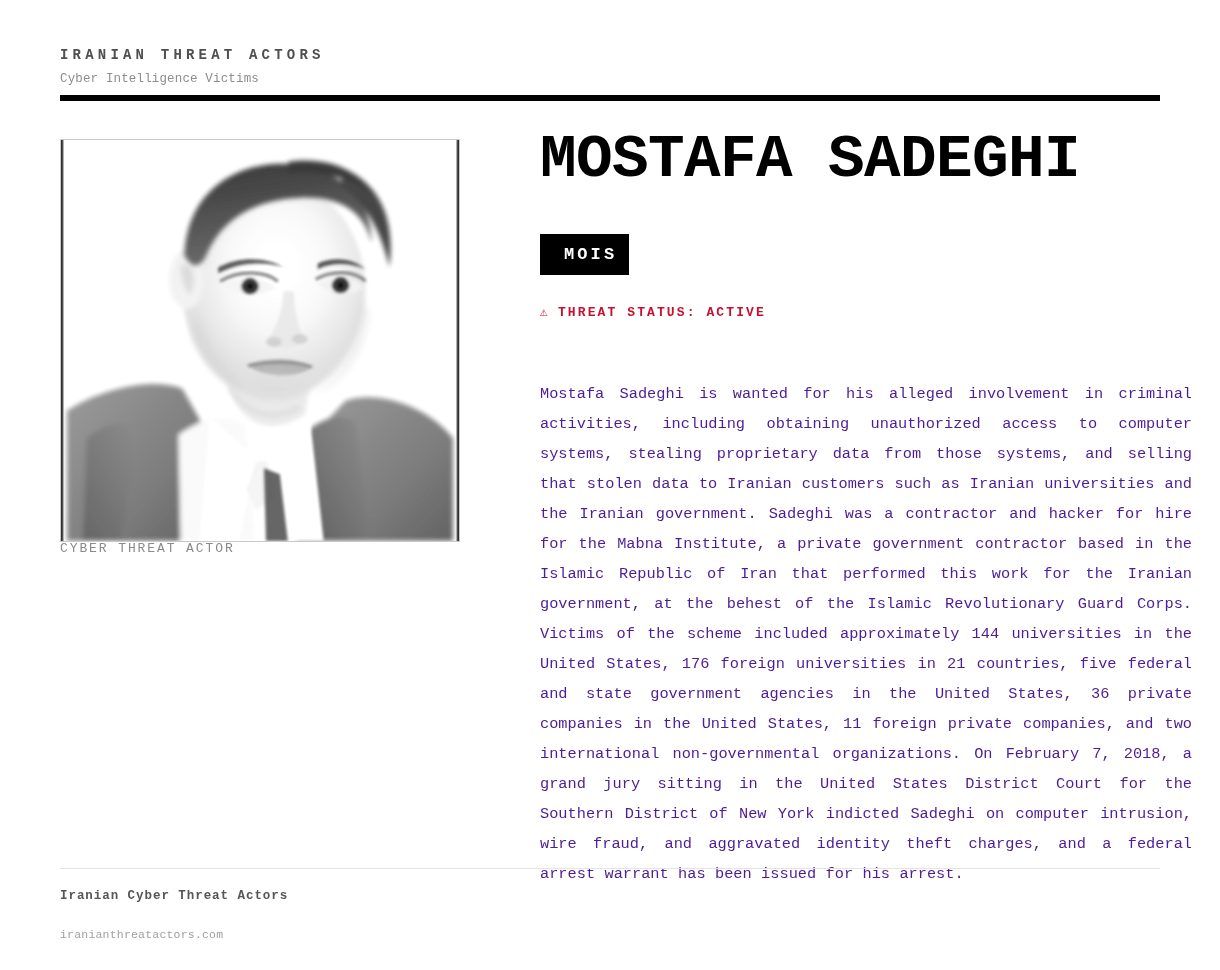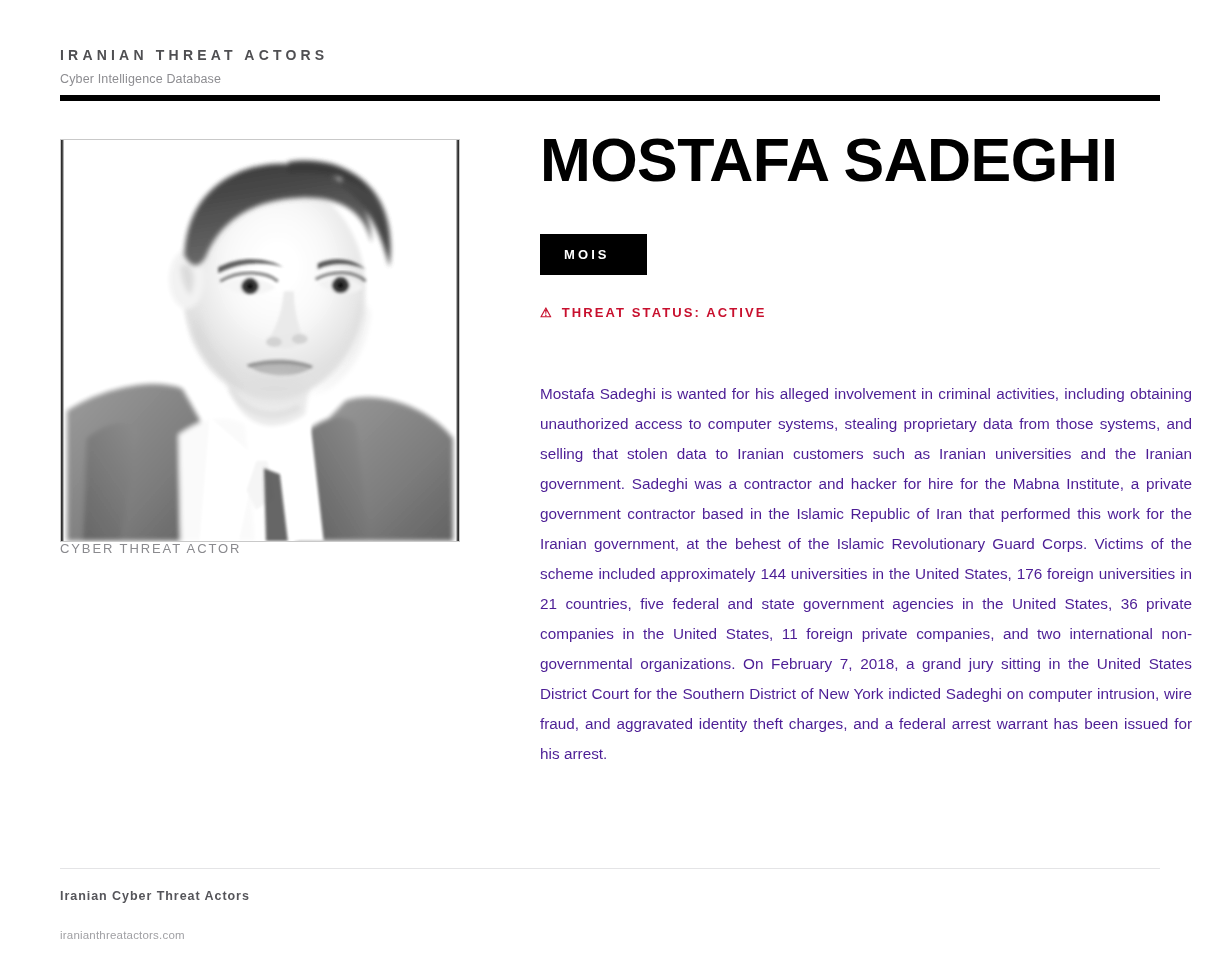--- a/index.html
+++ b/index.html
@@ -16,20 +16,21 @@
     color: #111111;
     -webkit-font-smoothing: antialiased;
     position: relative;
     overflow: hidden;
   }
 
   .page {
     width: 1220px;
     height: 970px;
     position: relative;
+    font-family: Liberation Mono, monospace;
   }
 
   
   .site-header {
     position: absolute;
     left: 60px;
     top: 46px;
     width: 1100px;
   }
 
@@ -135,24 +136,24 @@
     text-transform: uppercase;
     margin-top: -10px;
     white-space: nowrap;
   }
 
   .affiliation-badge {
     display: inline-block;
     margin-top: 43px;
     background: #000000;
     color: #ffffff;
-    font-size: 13px;
+    font-size: 17px;
     font-weight: 700;
     letter-spacing: 3.1px;
-    padding: 13px 37px 13px 24px;
+    padding: 13px 12px 13px 24px;
     line-height: 15px;
     text-transform: uppercase;
   }
 
   .threat-status {
     margin-top: 30px;
     font-size: 13px;
     font-weight: 700;
     letter-spacing: 2.1px;
     color: #c8102e;
@@ -209,21 +210,21 @@
     line-height: 14px;
   }
 </style>
 </head>
 <body>
 
 <div class="page">
 
   <div class="site-header">
     <div class="site-title">IRANIAN THREAT ACTORS</div>
-    <div class="site-subtitle">Cyber Intelligence Database</div>
+    <div class="site-subtitle">Cyber Intelligence Victims</div>
   </div>
 
   <div class="header-rule"></div>
 
   <div class="content">
     <div class="columns">
 
       <div class="photo-col">
         <div class="photo-frame">
           <span class="edge-l"></span>

